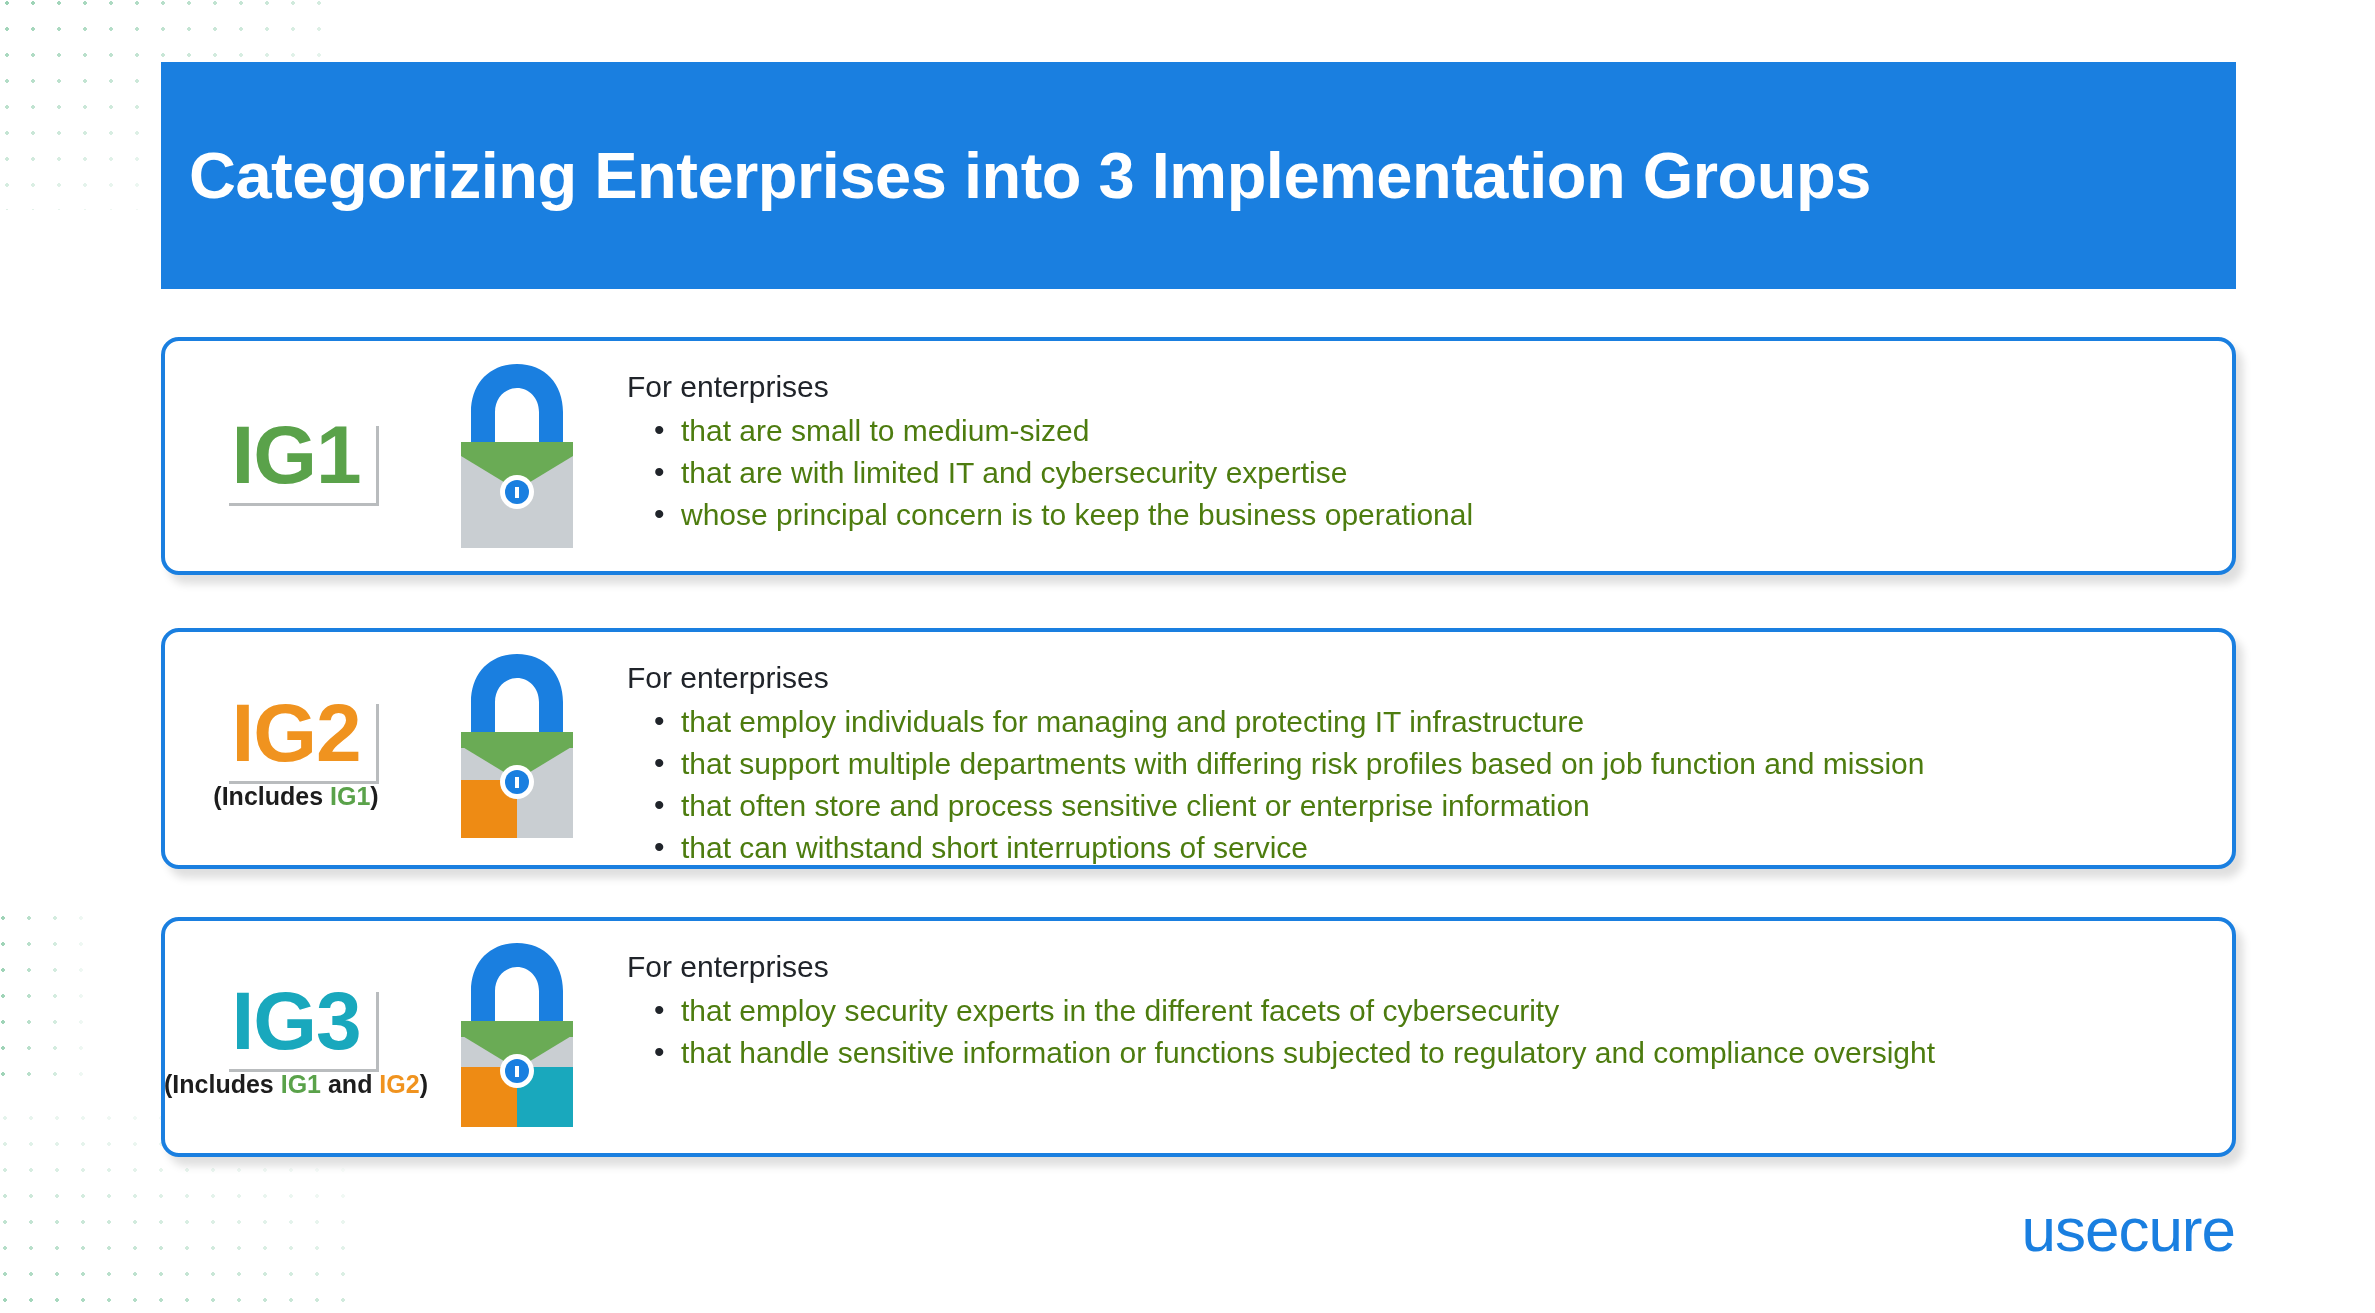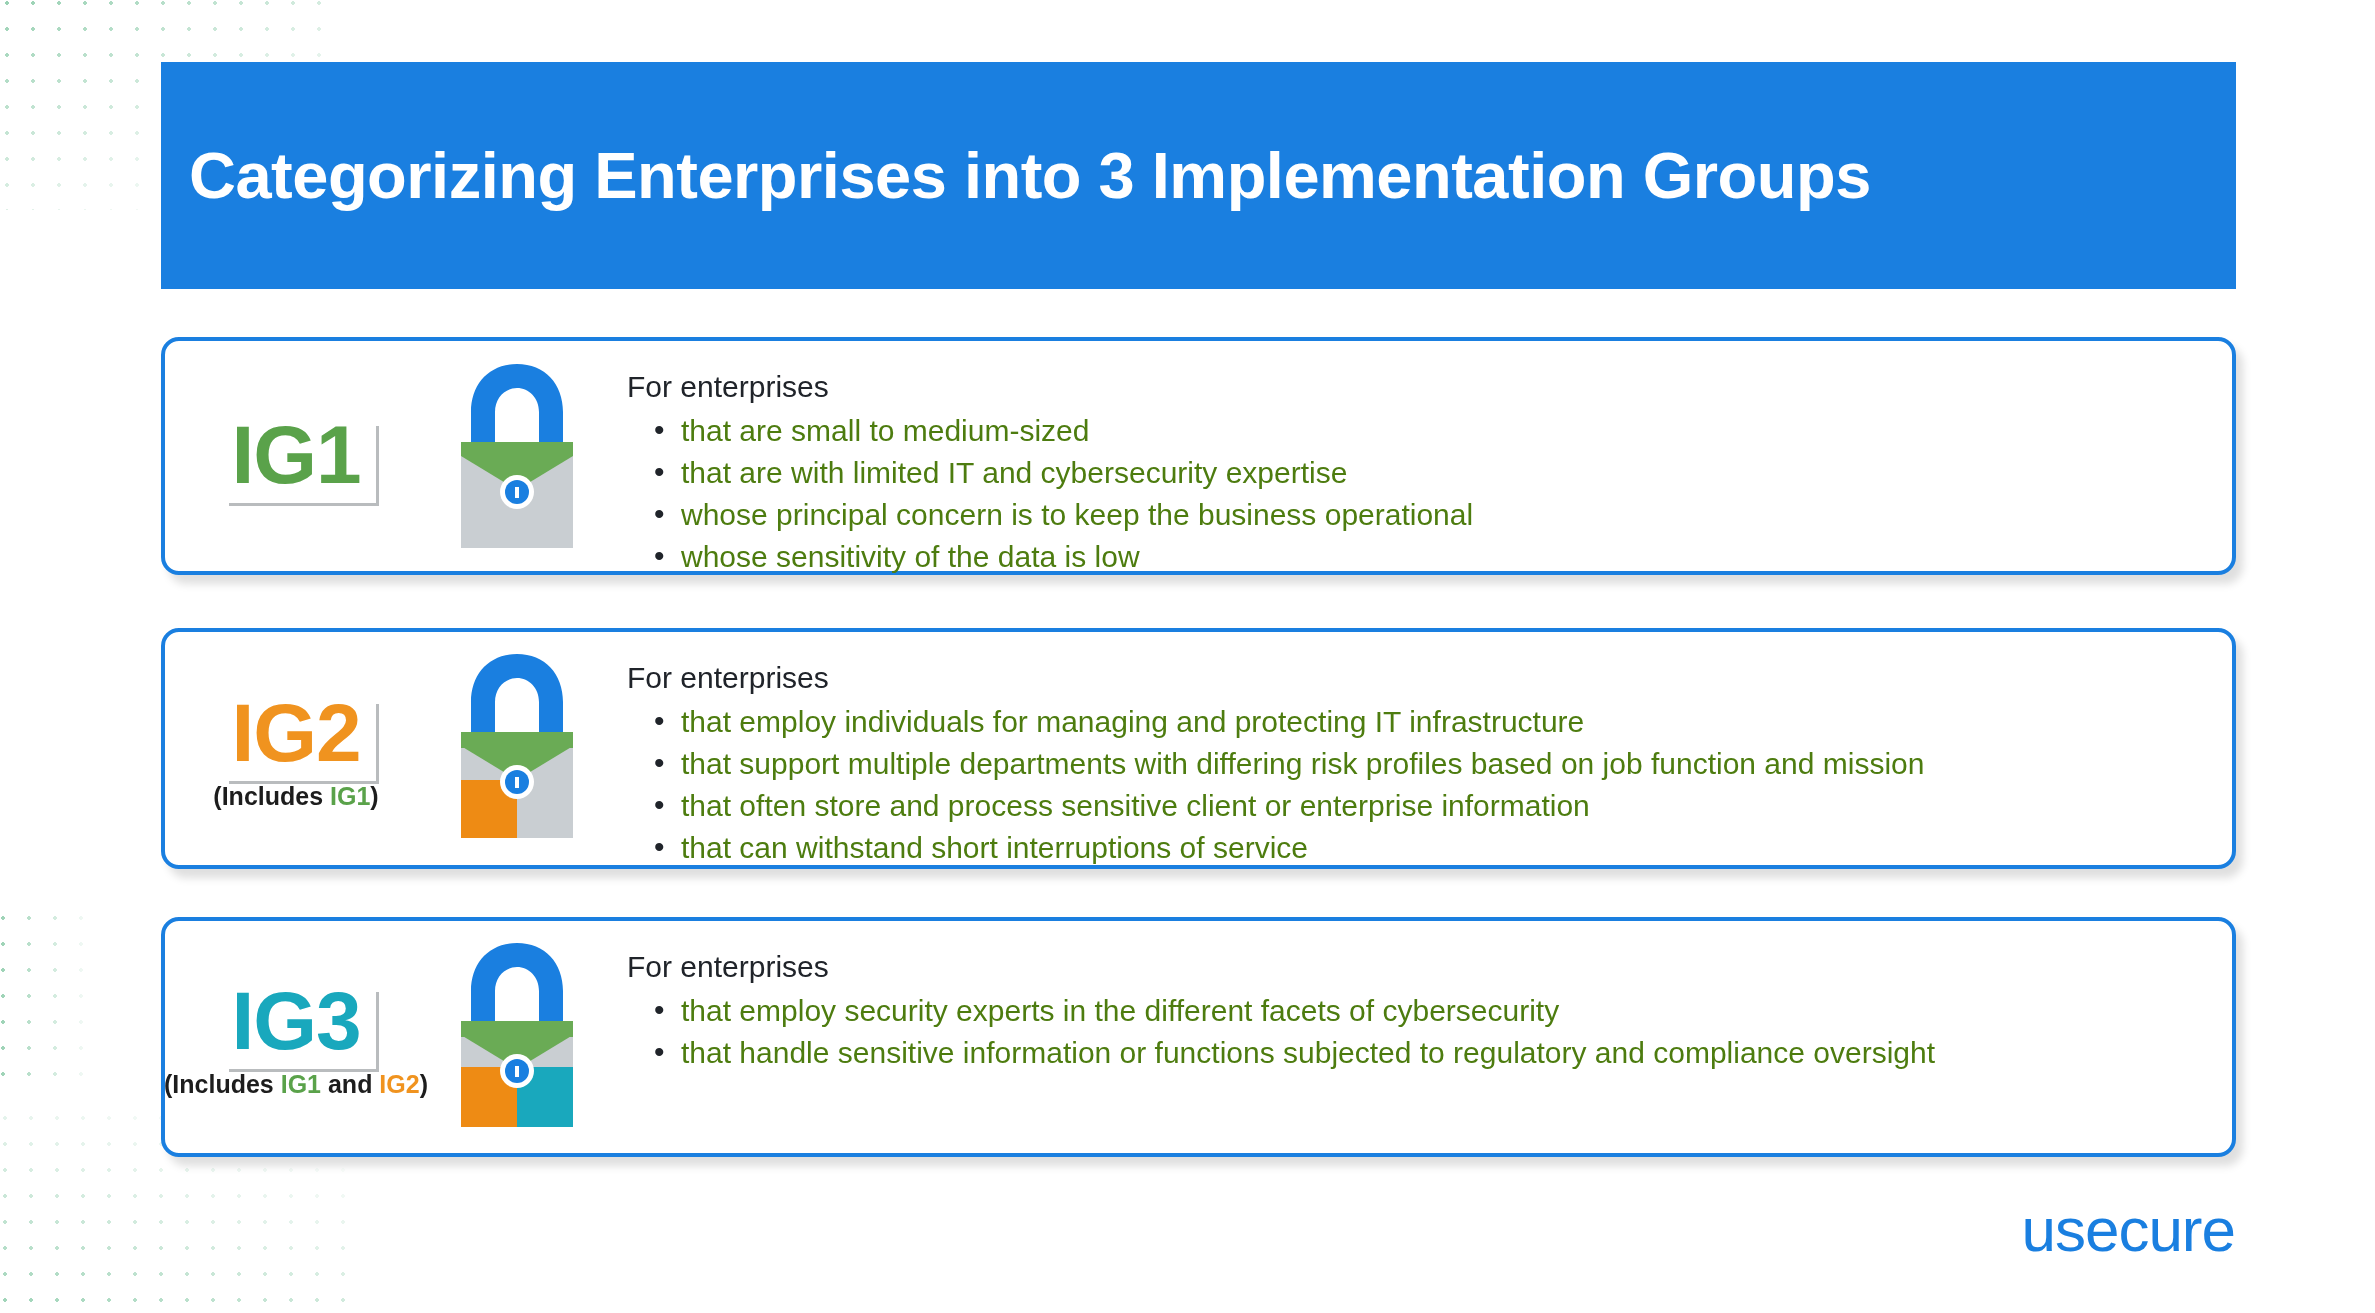--- a/index.html
+++ b/index.html
@@ -206,21 +206,20 @@
         <rect x="68" y="131" width="4" height="11" fill="#ffffff"></rect>
       </svg>
     </div>
 
     <div class="text-col">
       <div class="lead">For enterprises</div>
       <ul class="points">
         <li>that are small to medium-sized</li>
         <li>that are with limited IT and cybersecurity expertise</li>
         <li>whose principal concern is to keep the business operational</li>
-        <li>whose sensitivity of the data is low</li>
       </ul>
     </div>
   </div>
 
   <div class="card card-2">
 
     <div class="badge-col">
       <div class="badge-wrap">
         <div class="badge-text ig2">IG2</div>
         <div class="badge-rule bottom"></div>

